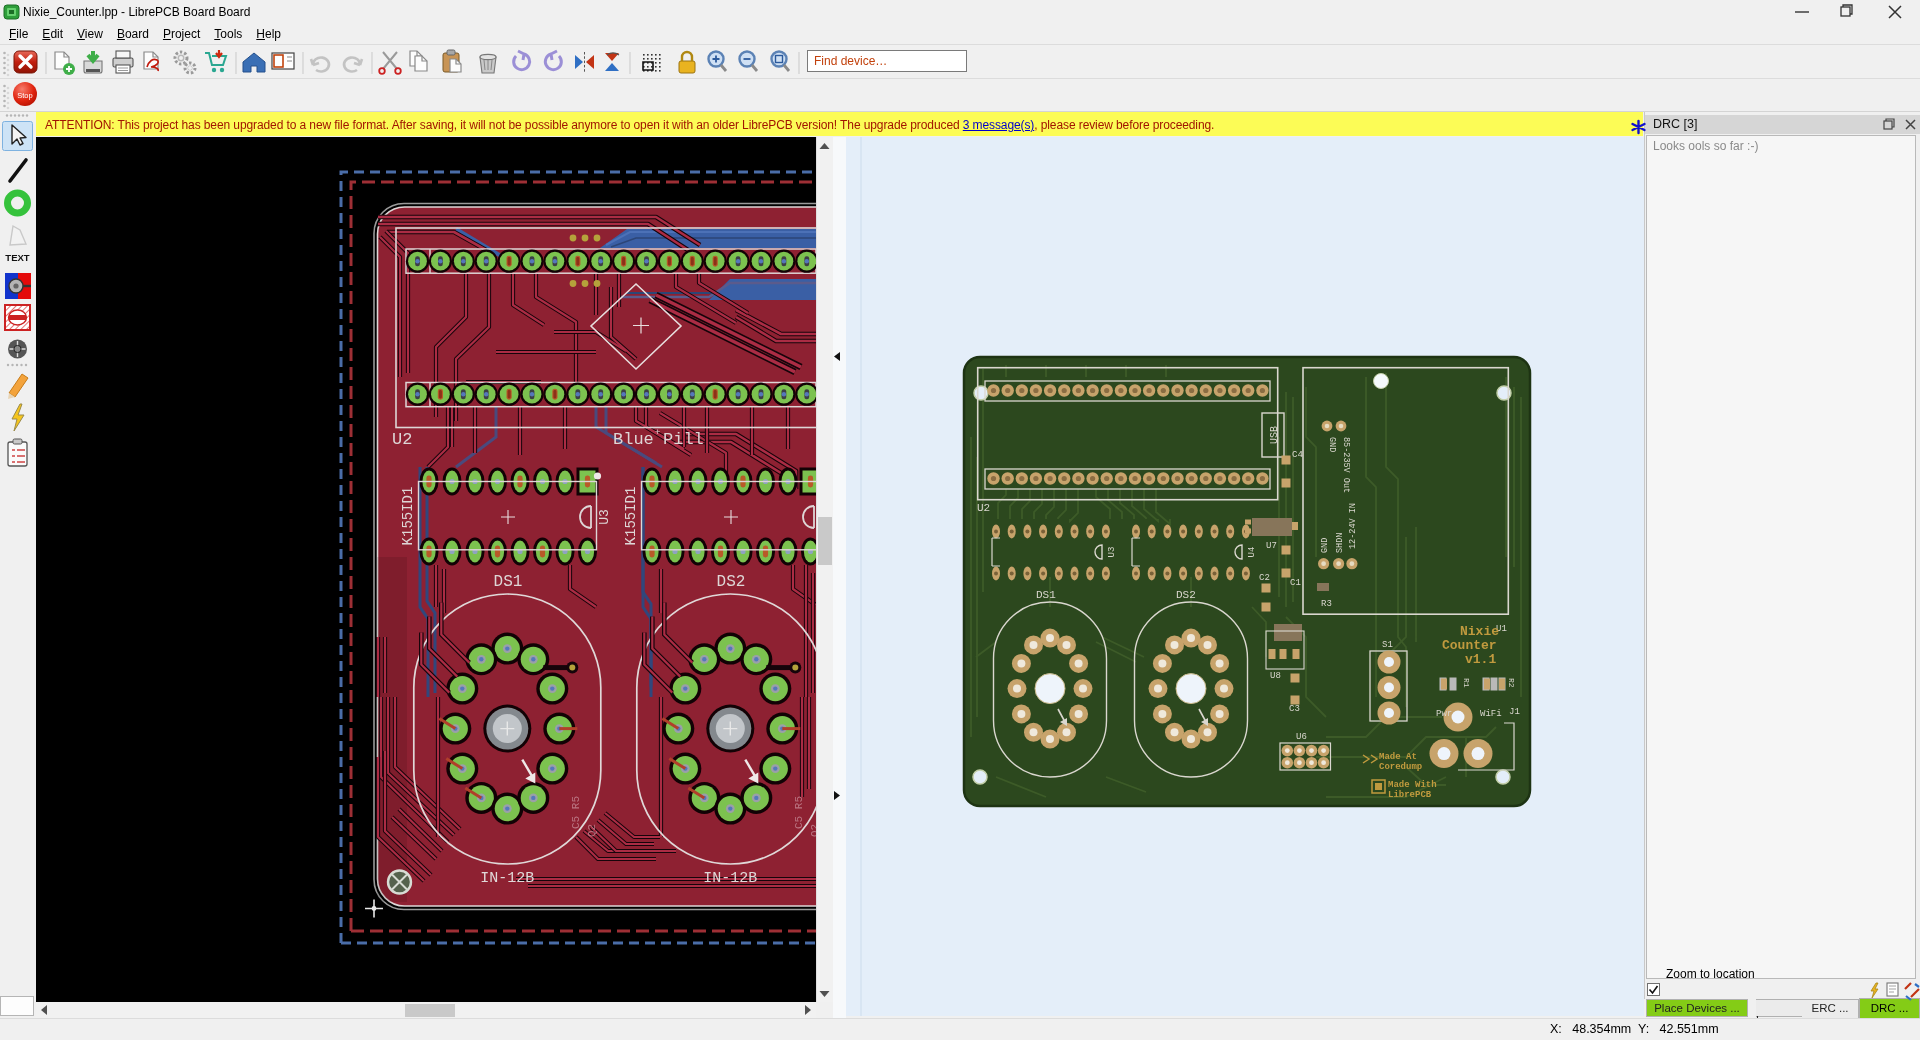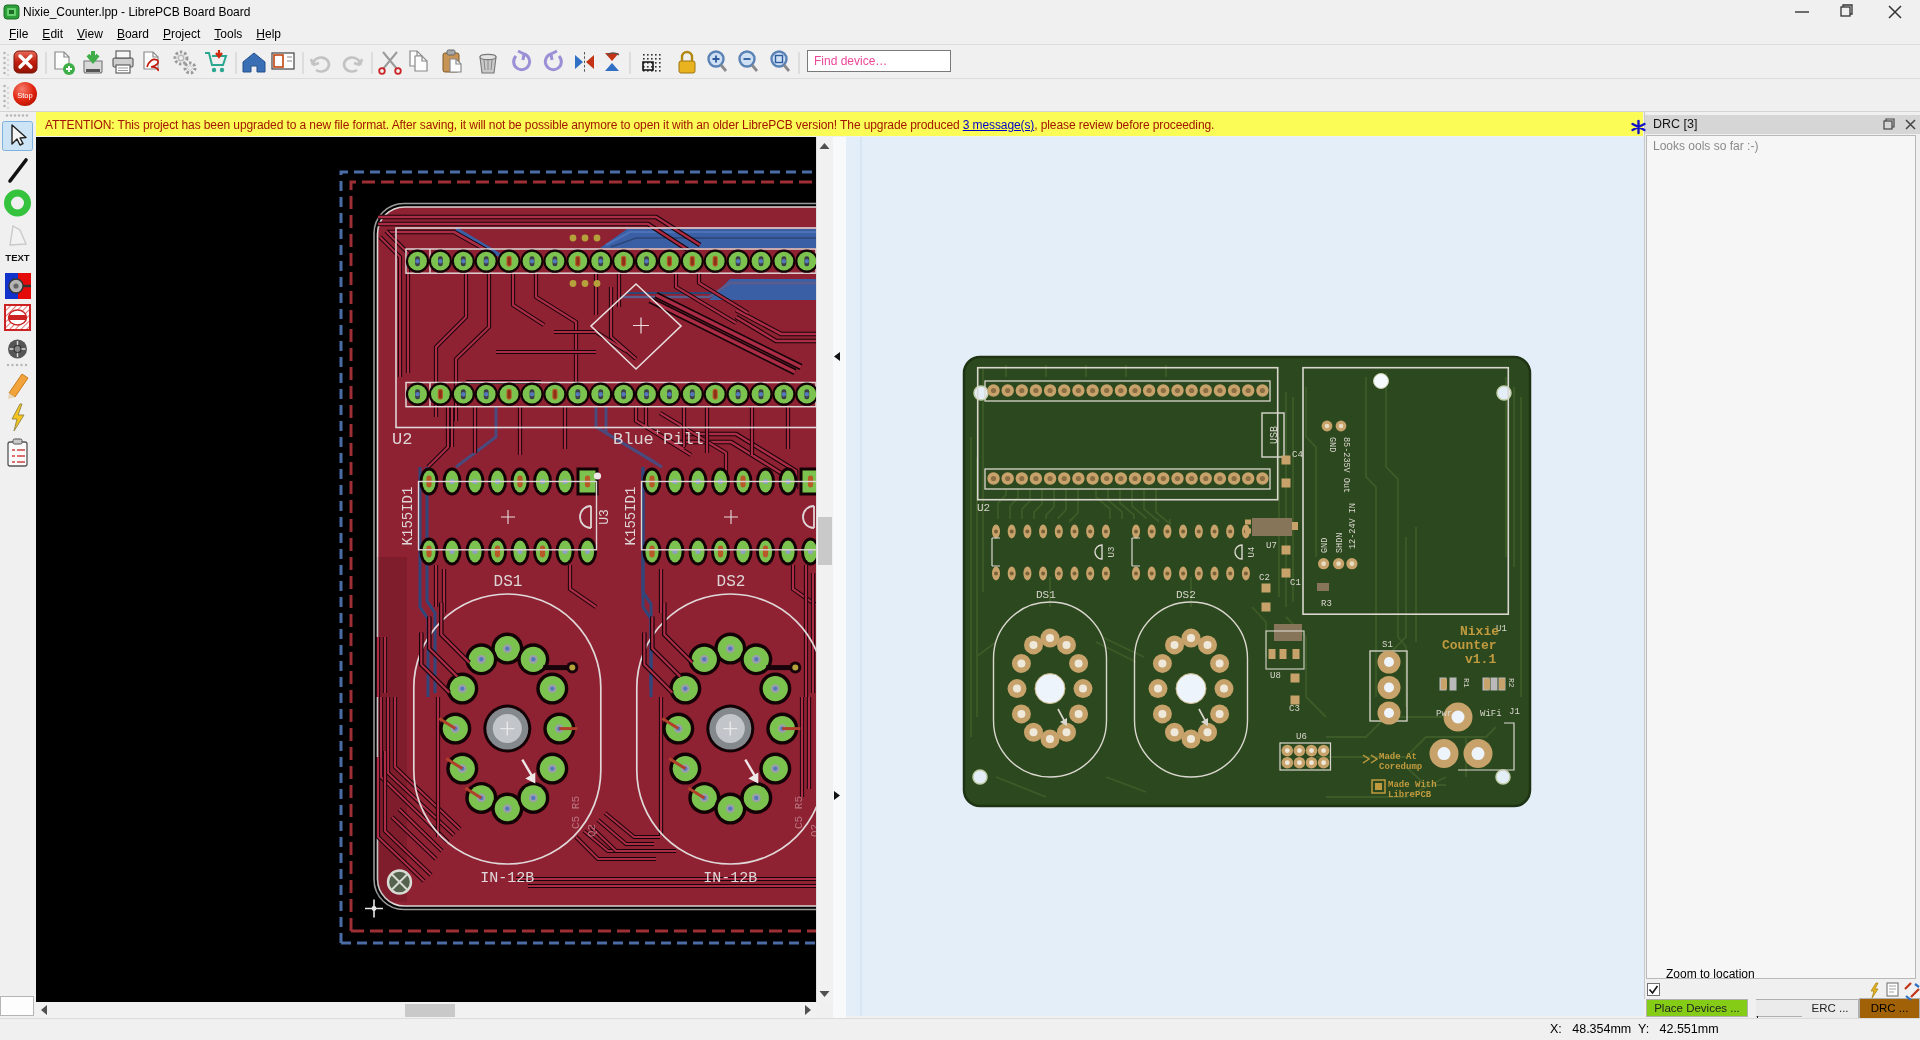--- a/index.html
+++ b/index.html
@@ -145,21 +145,21 @@
       <radialGradient id="stopg" cx="0.38" cy="0.3" r="0.8">
         <stop offset="0" stop-color="#f77d6d"></stop>
         <stop offset="0.6" stop-color="#e0240f"></stop>
         <stop offset="1" stop-color="#b11000"></stop>
       </radialGradient>
     </defs>
     <circle cx="25" cy="49" r="12" fill="url(#stopg)"></circle>
     <text x="25" y="52.5" font-size="7.5" fill="#fff" text-anchor="middle" font-family="Liberation Sans">Stop</text>
   </svg>
 
-<div class="abs" style="left:807px;top:50px;width:144px;height:22px;background:#fff;border:1px solid #7a7a7a;font-size:12px;color:#ec4899;padding:3px 6px">Find device…</div>
+<div class="abs" style="left:807px;top:50px;width:160px;height:22px;background:#fff;border:1px solid #7a7a7a;font-size:12px;color:#c2410c;padding:3px 6px">Find device…</div>
 
 <div class="abs" style="left:35px;top:112px;width:1608px;height:24px;background:#fcfc56;"></div>
 <div class="abs" style="left:45px;top:118px;font-size:12px;font-weight:normal;color:#a11500;letter-spacing:-0.1px">ATTENTION: This project has been upgraded to a new file format. After saving, it will not be possible anymore to open it with an older LibrePCB version! The upgrade produced <span style="color:#0000cc;text-decoration:underline">3 message(s)</span>, please review before proceeding.</div>
 
 <div class="abs" style="left:0;top:112px;width:36px;height:906px;background:#f0f0f0"></div>
 <svg width="36" height="360" viewBox="0 0 36 360" style="position:absolute;left:0;top:112px">
     <circle cx="7" cy="3.5" r="1.2" fill="#b5b5b5"></circle>
     <circle cx="11" cy="3.5" r="1.2" fill="#b5b5b5"></circle>
     <circle cx="15" cy="3.5" r="1.2" fill="#b5b5b5"></circle>
     <circle cx="19" cy="3.5" r="1.2" fill="#b5b5b5"></circle>
@@ -1191,21 +1191,21 @@
 <div class="abs" style="left:1647px;top:983px;width:13px;height:13px;background:#fff;border:1px solid #707070"></div>
 <svg class="abs" style="left:1647px;top:983px" width="13" height="13">
     <path d="M2.5,6.5 l3,3.5 5,-7" stroke="#111" stroke-width="1.6" fill="none"></path>
   </svg>
 <div class="abs" style="left:1666px;top:967px;font-size:12px;color:#000">Zoom to location</div>
 
 <div class="abs" style="left:1644px;top:999px;width:276px;height:19px;background:#f0f0f0"></div>
 <div class="abs" style="left:1646px;top:999px;width:102px;height:18px;background:#84cc16;border:1px solid #b0b0b0;font-size:11.5px;color:#222;text-align:center;padding-top:2px">Place Devices ...</div>
 <div class="abs" style="left:1756px;top:999px;width:54px;height:18px;background:#ebebeb;border:1px solid #b0b0b0;border-left:none;font-size:11.5px;color:#222;padding-top:14px">Lay...</div>
 <div class="abs" style="left:1802px;top:999px;width:57px;height:32px;background:#ebebeb;border:1px solid #b0b0b0;border-left:none;font-size:11.5px;color:#222;text-align:center;padding-top:2px">ERC ...</div>
-<div class="abs" style="left:1859px;top:998px;width:61px;height:20px;background:#a16207;border:1px solid #b0b0b0;border-bottom:none;font-size:11.5px;color:#000;text-align:center;padding-top:3px">DRC ...</div>
+<div class="abs" style="left:1859px;top:998px;width:61px;height:20px;background:#84cc16;border:1px solid #b0b0b0;border-bottom:none;font-size:11.5px;color:#000;text-align:center;padding-top:3px">DRC ...</div>
 
 <div class="abs" style="left:0;top:1018px;width:1920px;height:22px;background:#f0f0f0;border-top:1px solid #dcdcdc"></div>
 <div class="abs" style="left:1550px;top:1022px;font-size:12.5px;color:#000">X: &nbsp;&nbsp;48.354mm&nbsp; Y: &nbsp;&nbsp;42.551mm</div>
 <svg width="1920" height="1040" viewBox="0 0 1920 1040" style="position:absolute;left:0;top:0;pointer-events:none">
     <rect x="4" y="5" width="15" height="14" rx="3" fill="#2e9e3a" stroke="#1c6e26" stroke-width="1"></rect>
     <rect x="7" y="8" width="9" height="8" rx="1" fill="#67d06f"></rect>
     <rect x="9" y="10" width="5" height="4" fill="#1c6e26"></rect>
     <line x1="1795" y1="12" x2="1809" y2="12" stroke="#333" stroke-width="1.4"></line>
     <rect x="1841" y="7" width="9" height="9" fill="none" stroke="#333" stroke-width="1.3"></rect>
     <path d="M1843,7 v-2 h9 v9 h-2" fill="none" stroke="#333" stroke-width="1.3"></path>

